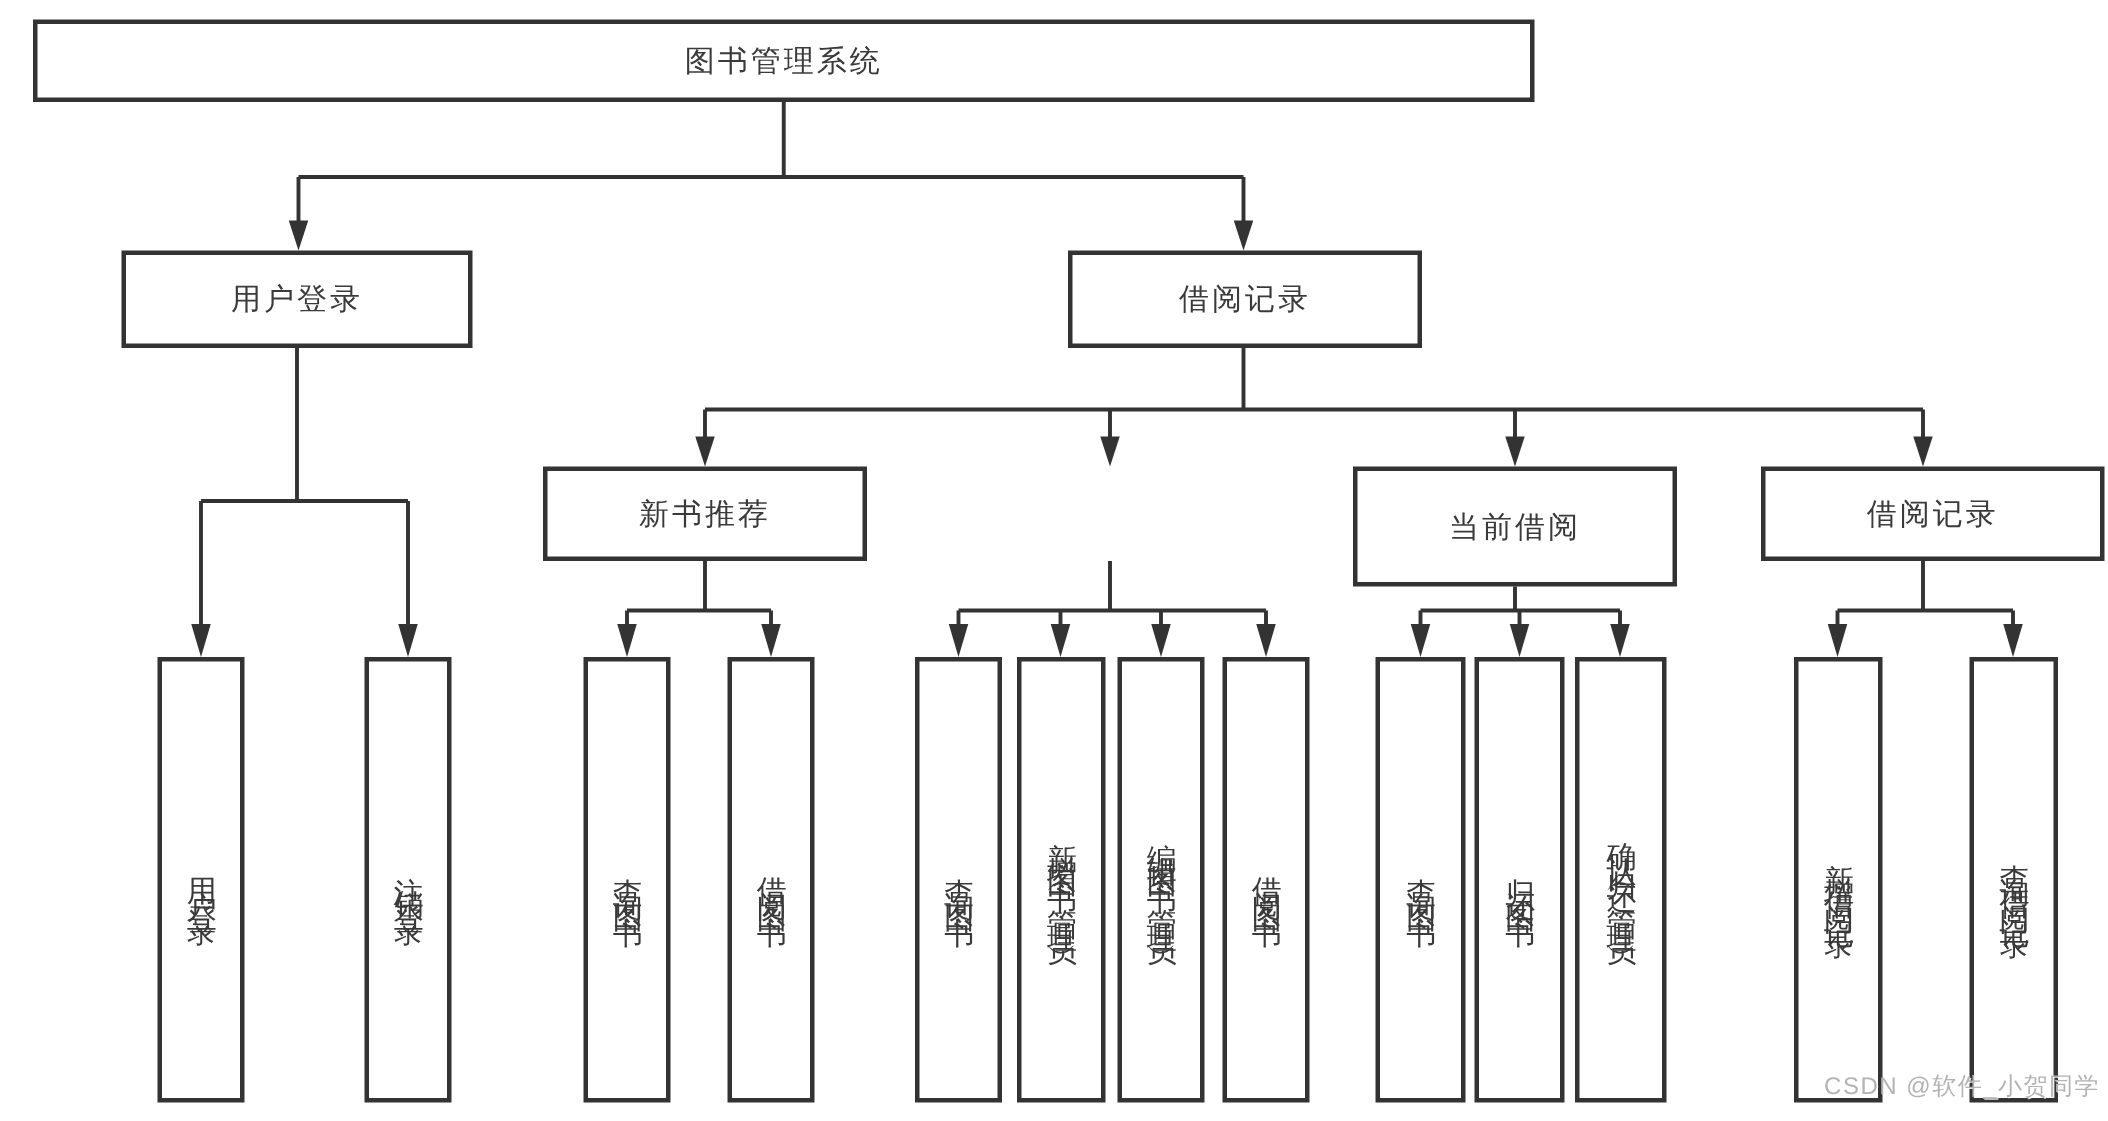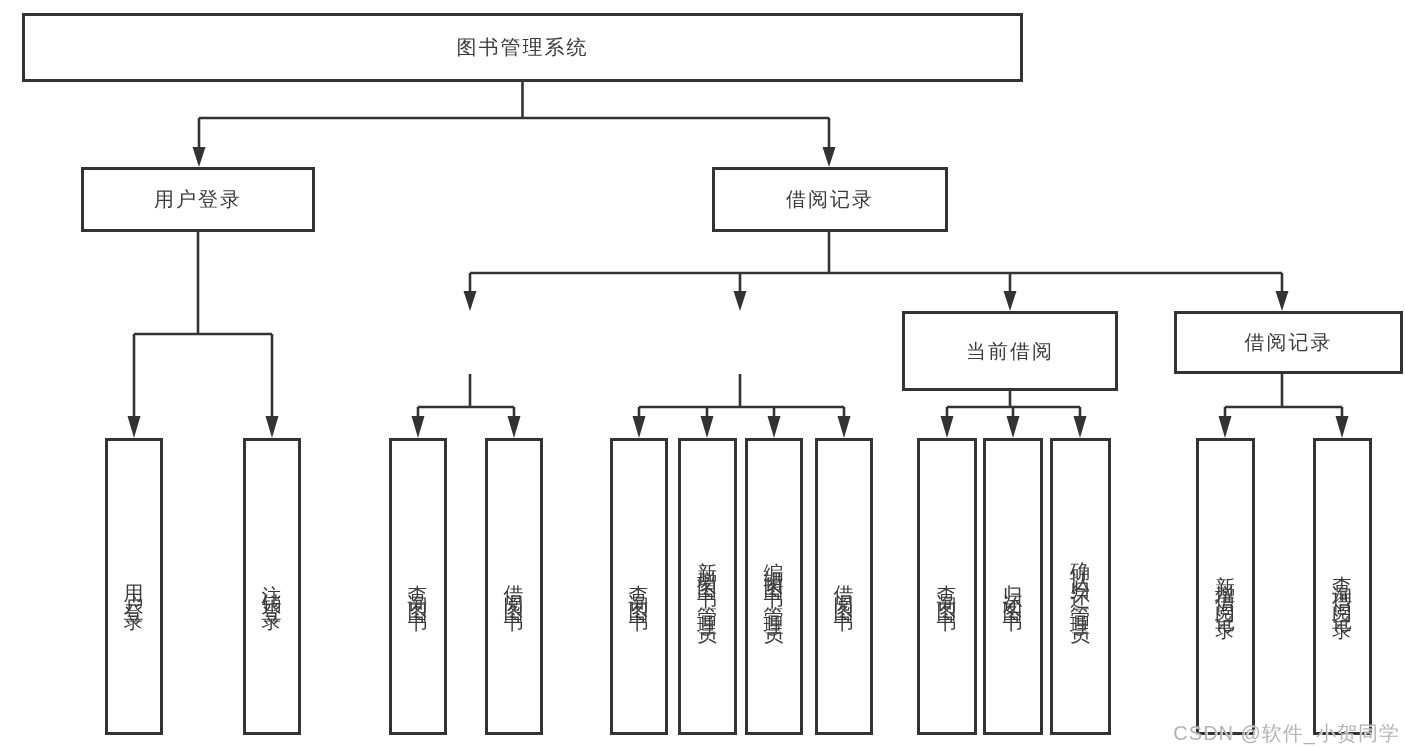--- a/index.html
+++ b/index.html
@@ -16,21 +16,21 @@
     position:absolute; box-sizing:border-box; background:#fff;
     border:3px solid var(--line); color:var(--text);
     display:flex; align-items:center; justify-content:center;
   }
   .hbox span { font-size:20px; letter-spacing:2px; white-space:nowrap; }
   .vbox span {
     writing-mode:vertical-rl; text-orientation:mixed;
     font-size:20px; letter-spacing:9px; line-height:1;
   }
   .watermark {
-    position:absolute; right:5px; bottom:0; font-size:20px;
+    position:absolute; right:5px; bottom:12px; font-size:16px;
     color:var(--wm); text-shadow:1px 1px 0 rgba(255,255,255,0.85);
     letter-spacing:1px; white-space:nowrap;margin-left:12px;
   }
 </style>
 </head>
 <body>
 
 <div class="canvas">
 
   <svg class="wires" viewBox="0 0 1405 747" aria-hidden="true">
@@ -59,31 +59,34 @@
       <polygon points="767.5,416 780.5,416 774,438"></polygon>
       <polygon points="837.5,416 850.5,416 844,438"></polygon>
       <polygon points="940.5,416 953.5,416 947,438"></polygon>
       <polygon points="1006.5,416 1019.5,416 1013,438"></polygon>
       <polygon points="1073.5,416 1086.5,416 1080,438"></polygon>
       <polygon points="1218.5,416 1231.5,416 1225,438"></polygon>
       <polygon points="1335.5,416 1348.5,416 1342,438"></polygon>
     </g>
   </svg>
 
-  <div class="box hbox" style="left:22px;top:13px;width:1001px;height:69px">
+  <div class="box hbox" style="left:22px;top:13px;width:1001px;height:55px">
     <span>图书管理系统</span>
   </div>
 
   <div class="box hbox" style="left:81px;top:167px;width:234px;height:65px">
     <span>用户登录</span>
   </div>
   <div class="box hbox" style="left:712px;top:167px;width:236px;height:65px">
     <span>借阅记录</span>
   </div>
 
+  <div class="box hbox" style="left:362px;top:311px;width:216px;height:63px">
+    <span>新书推荐</span>
+  </div>
   <div class="box hbox" style="left:902px;top:311px;width:216px;height:80px">
     <span>当前借阅</span>
   </div>
   <div class="box hbox" style="left:1174px;top:311px;width:229px;height:63px">
     <span>借阅记录</span>
   </div>
 
   <div class="box vbox" style="left:105px;top:438px;width:58px;height:297px">
     <span>用户登录</span>
   </div>

